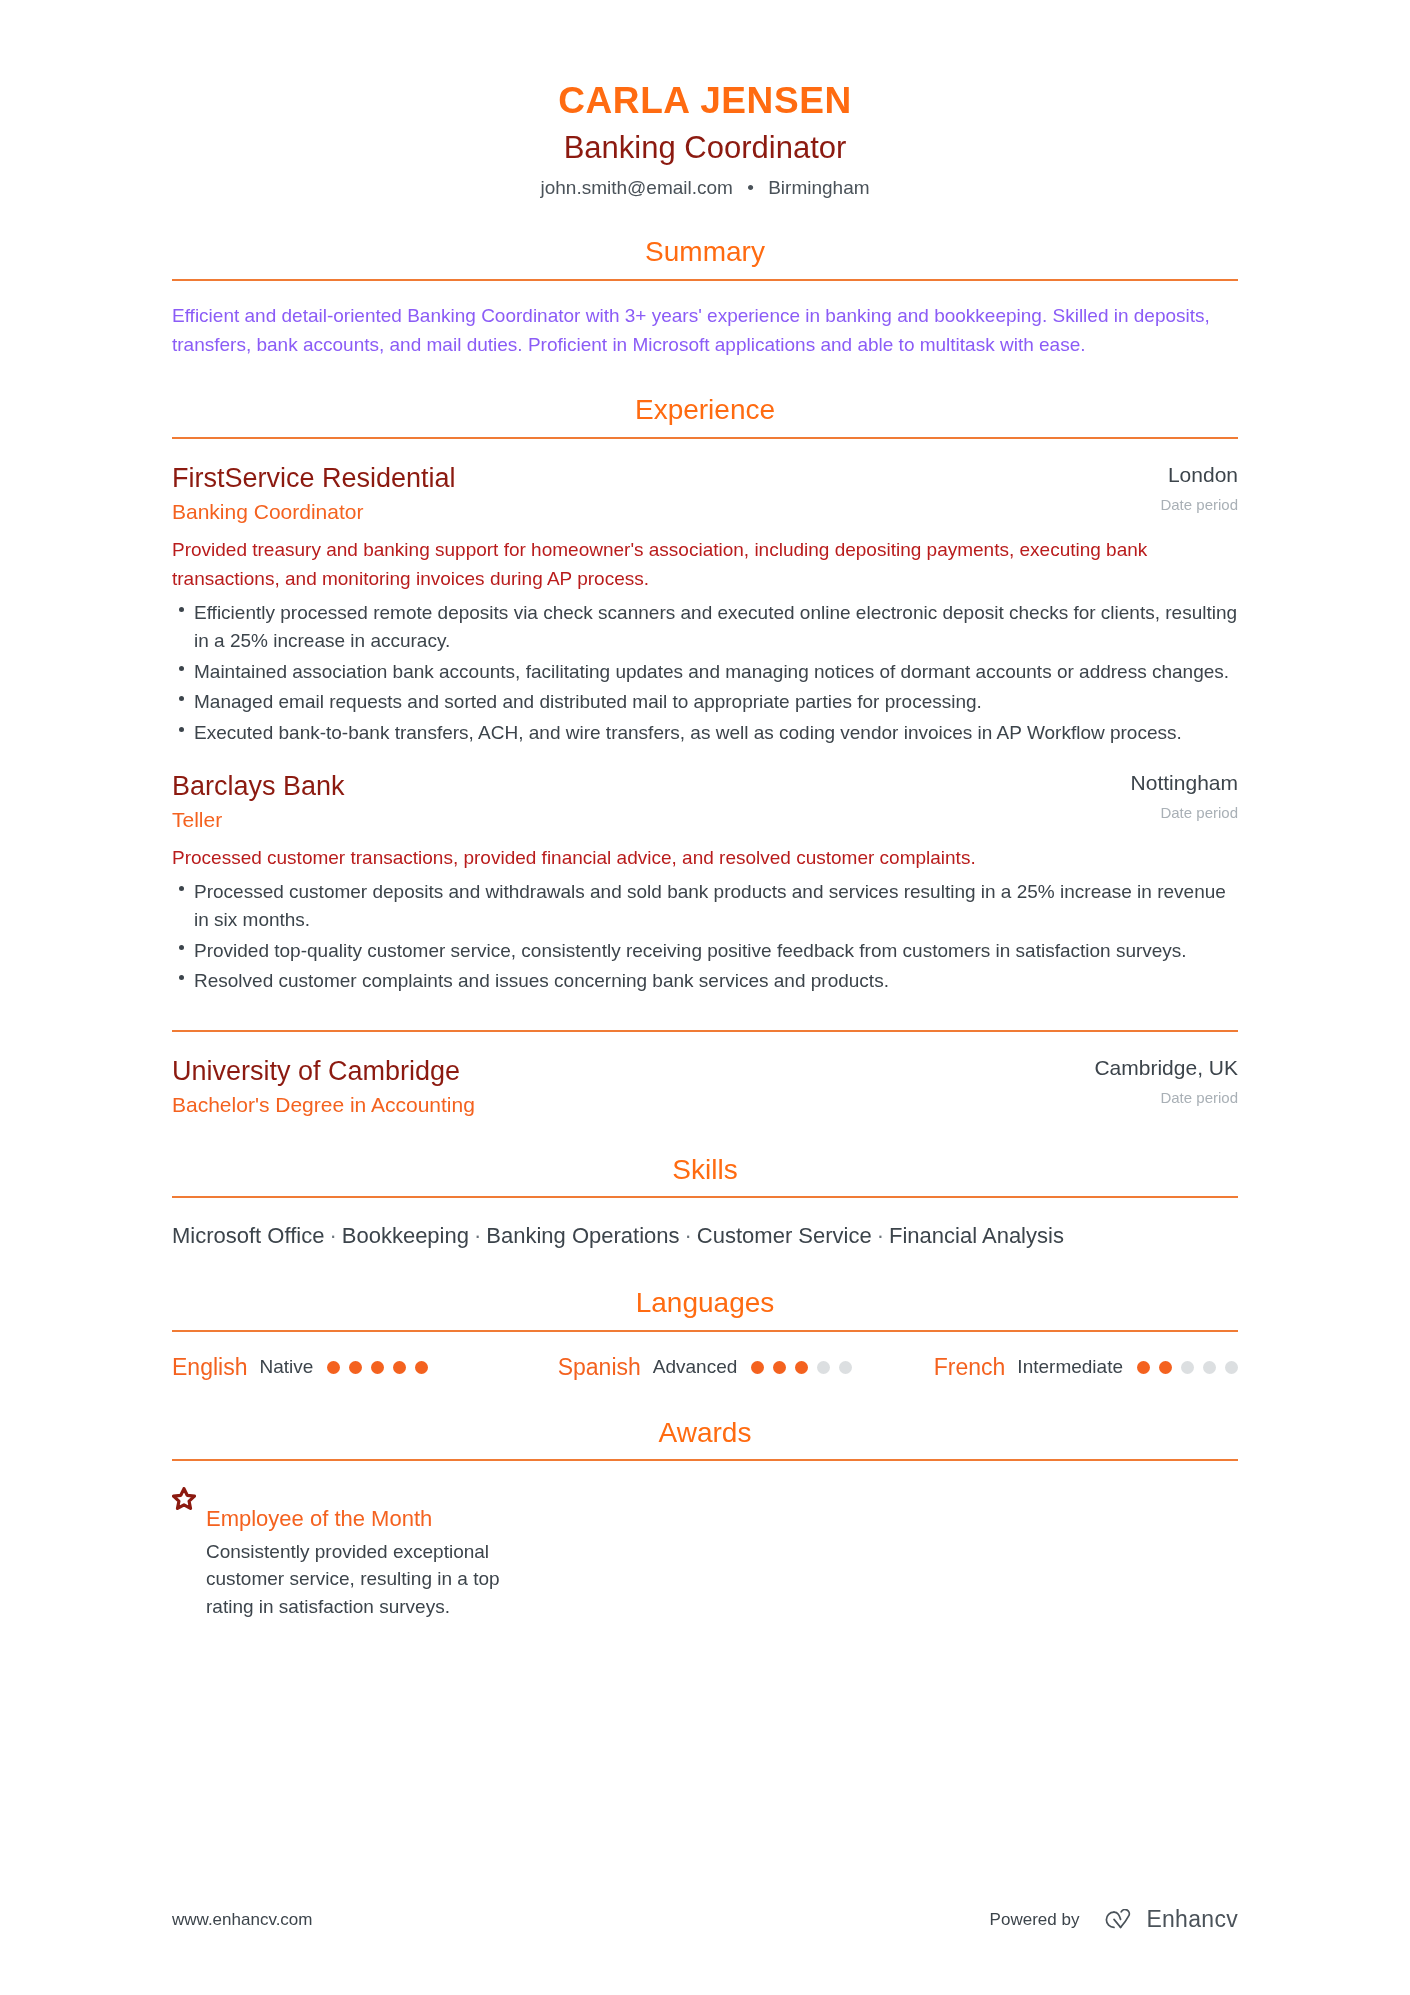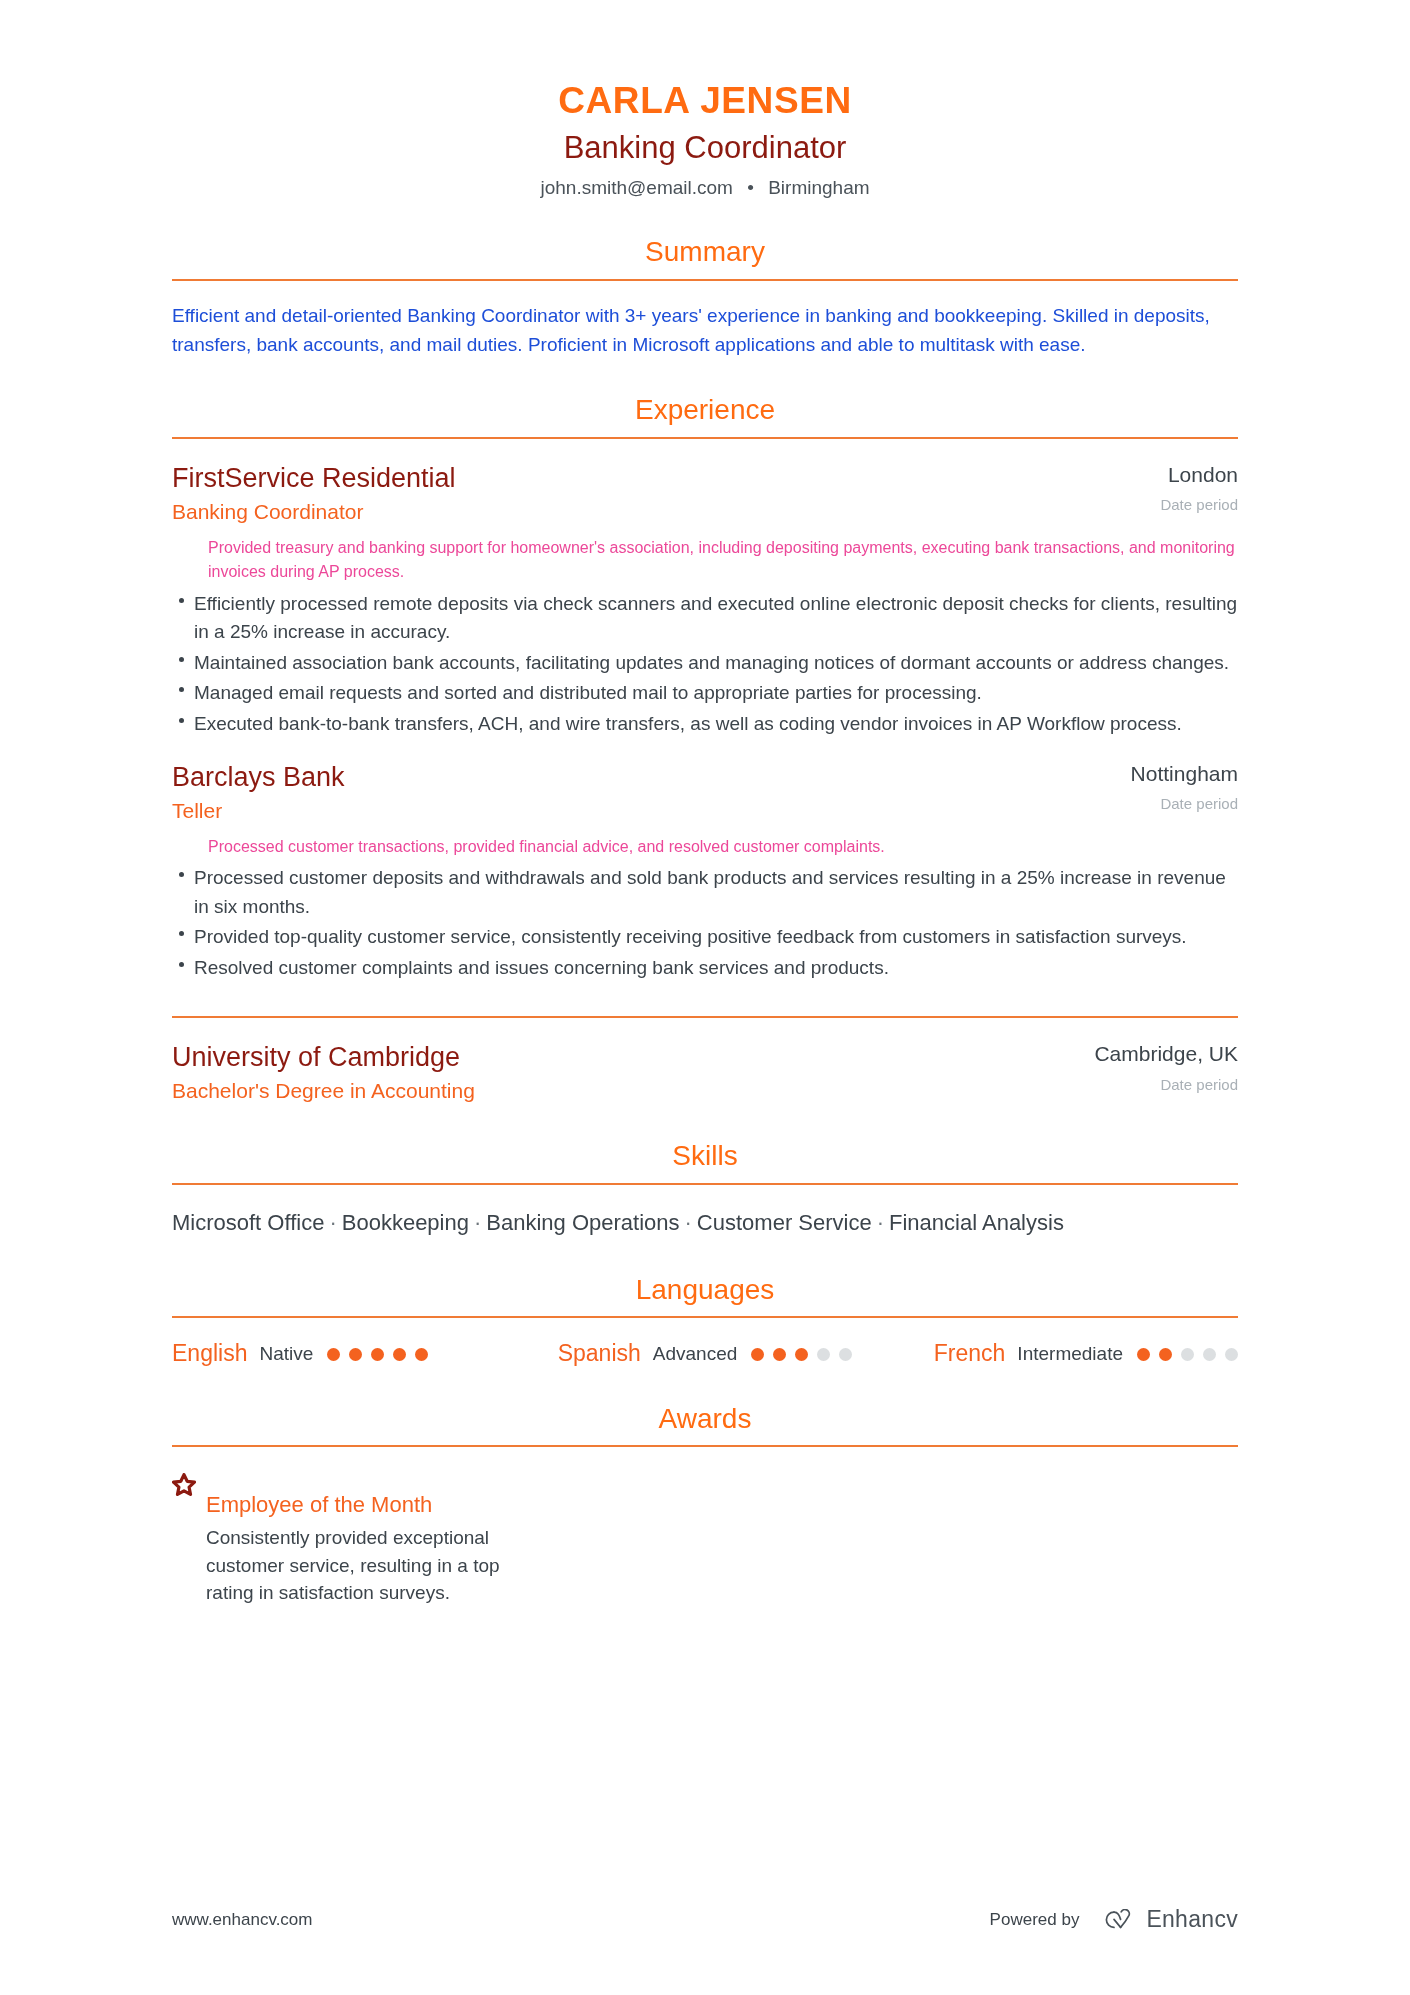--- a/index.html
+++ b/index.html
@@ -72,21 +72,21 @@
   .section-rule {
     border: 0;
     border-top: 2px solid #F07B35;
     margin: 10px 0 0 0;
     height: 0;
   }
 
   .summary-text {
     font-size: 19px;
     line-height: 1.55;
-    color: #1d4ed8;
+    color: #8b5cf6;
     margin-top: 20px;
   }
 
   
   .entry {
     margin-top: 22px;
   }
   .entry-head {
     display: flex;
     justify-content: space-between;
@@ -114,25 +114,24 @@
     color: #3C444B;
     line-height: 1.3;
   }
   .entry-date {
     font-size: 15px;
     color: #A9B0B6;
     line-height: 1.35;
     margin-top: 7px;
   }
   .entry-desc {
-    font-size: 16px;
+    font-size: 19px;
     line-height: 1.52;
-    color: #ec4899;
+    color: #b91c1c;
     margin-top: 10px;
-    margin-left: 36px;
   }
   .bullets {
     list-style: none;
     margin: 5px 0 0 0;
     padding: 0;
   }
   .bullets li {
     position: relative;
     padding-left: 22px;
     font-size: 19px;

